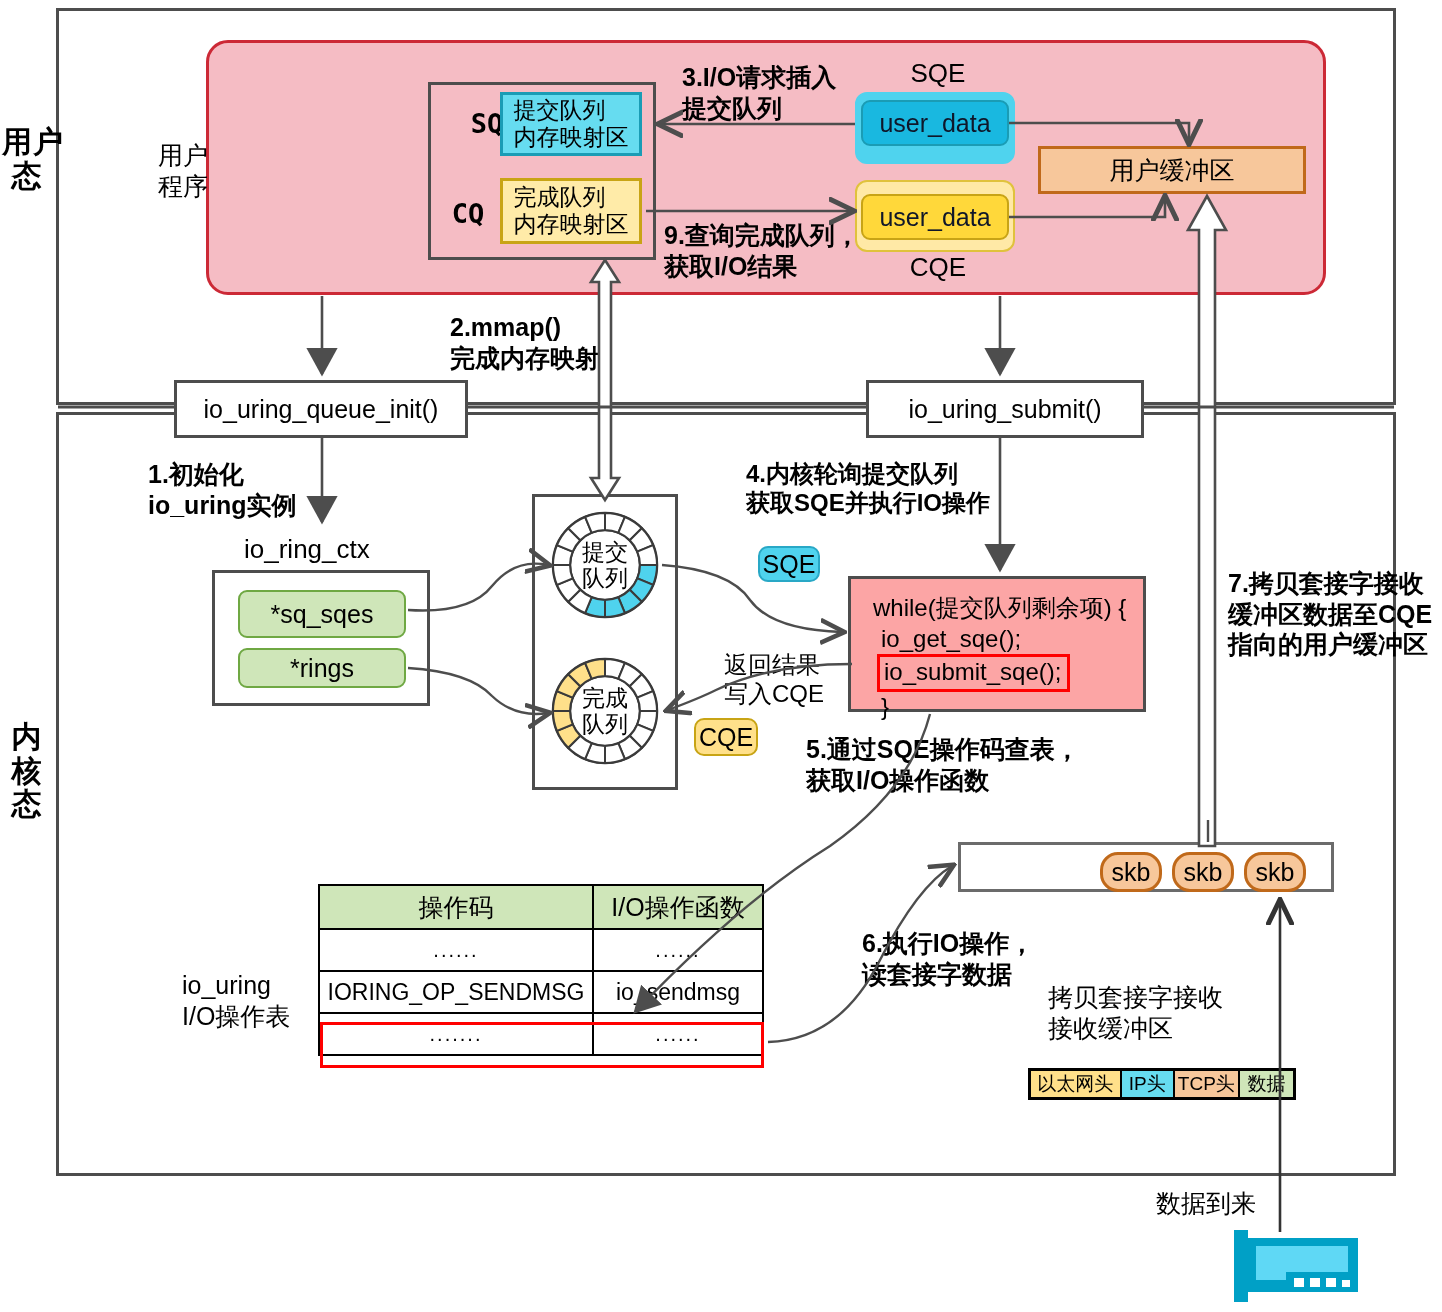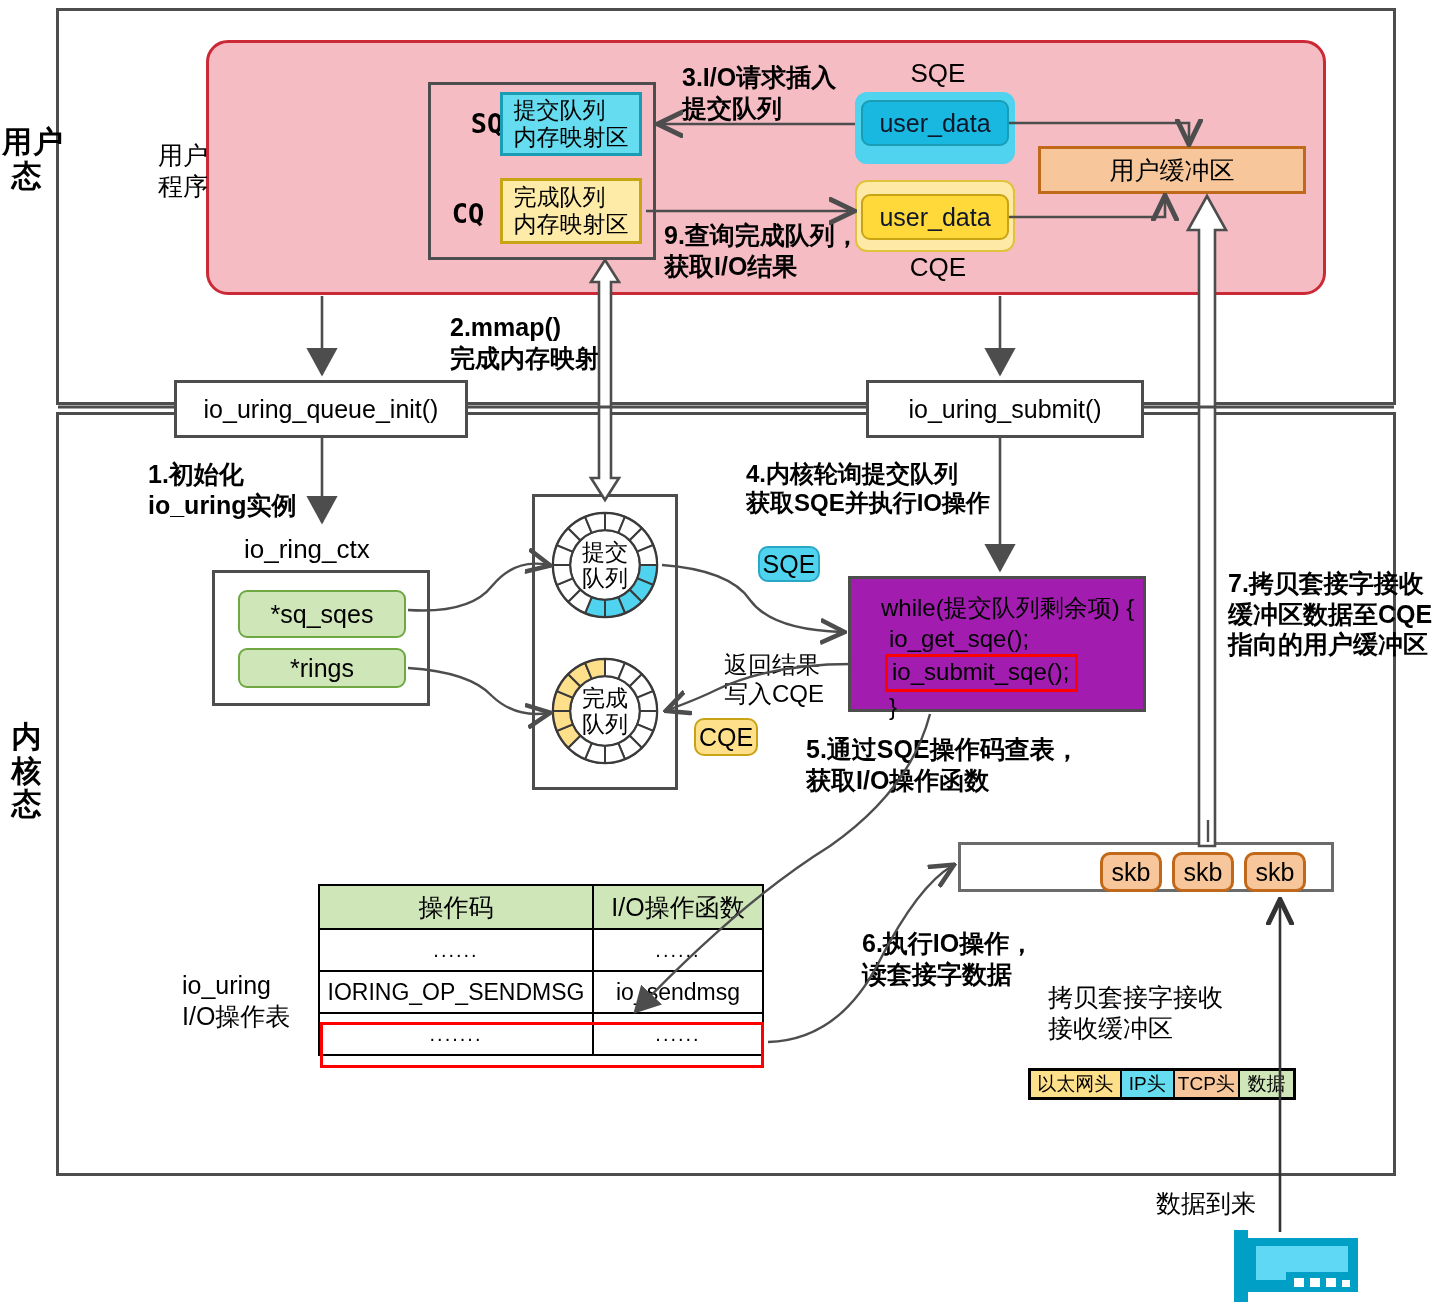--- a/index.html
+++ b/index.html
@@ -41,40 +41,40 @@
 
   .tagbox{position:absolute;border-radius:10px;box-sizing:border-box;display:flex;align-items:center;
      justify-content:center;font-size:25px;color:#000;}
   .tagSqe{background:#4fd3ee;border:2px solid #29a8c6;}
   .tagCqe{background:#ffe08a;border:2px solid #c8a415;}
 
   .ctxbox{position:absolute;border:3px solid #4d4d4d;background:#fff;box-sizing:border-box;}
   .greenfield{position:absolute;background:#cfe6b9;border:2px solid #6fa843;border-radius:9px;box-sizing:border-box;
      display:flex;align-items:center;justify-content:center;font-size:25px;color:#000;}
 
-  .codebox{position:absolute;border:3px solid #4d4d4d;background:#a21caf;box-sizing:border-box;
-     font-size:24px;line-height:1.28;padding:14px 0 10px 30px;color:#000;}
+  .codebox{position:absolute;border:3px solid #4d4d4d;background:#fca5a5;box-sizing:border-box;
+     font-size:24px;line-height:1.28;padding:14px 0 10px 22px;color:#000;}
   .redhl{display:inline-block;border:3px solid #ff0000;padding:0px 6px 1px 4px;margin-left:-4px;box-sizing:border-box;}
 
   
   .ringwrap{position:absolute;}
   .ringlabel{position:absolute;left:0;right:0;top:50%;transform:translateY(-50%);text-align:center;
      font-size:23px;line-height:1.14;color:#000;}
 
   
   table.optable{position:absolute;border-collapse:collapse;background:#fff;}
   table.optable td{border:2px solid #000;font-size:23px;text-align:center;color:#000;padding:0;height:40px;}
   table.optable td.head{background:#cfe6b9;height:42px;font-size:25px;}
   table.optable td.dots{letter-spacing:2px;font-size:20px;}
   td.redcell{position:relative;}
   .rowred{position:absolute;border:3px solid #ff0000;box-sizing:border-box;pointer-events:none;}
 
   
   .skbstrip{position:absolute;border:3px solid #6b6b6b;background:#fff;box-sizing:border-box;}
-  .skb{position:absolute;background:#f7c79b;border:3px solid #c0691a;border-radius:10px;box-sizing:border-box;
+  .skb{position:absolute;background:#f7c79b;border:3px solid #c0691a;border-radius:18px;box-sizing:border-box;
      display:flex;align-items:center;justify-content:center;font-size:25px;color:#000;}
 
   
   .pkt{position:absolute;border:3px solid #000;box-sizing:border-box;display:flex;}
   .pkt > div{box-sizing:border-box;display:flex;align-items:center;justify-content:center;font-size:19px;color:#000;border-right:2px solid #000;}
   .pkt > div:last-child{border-right:none;}
 
   .nic{position:absolute;}
 </style>
 </head>

